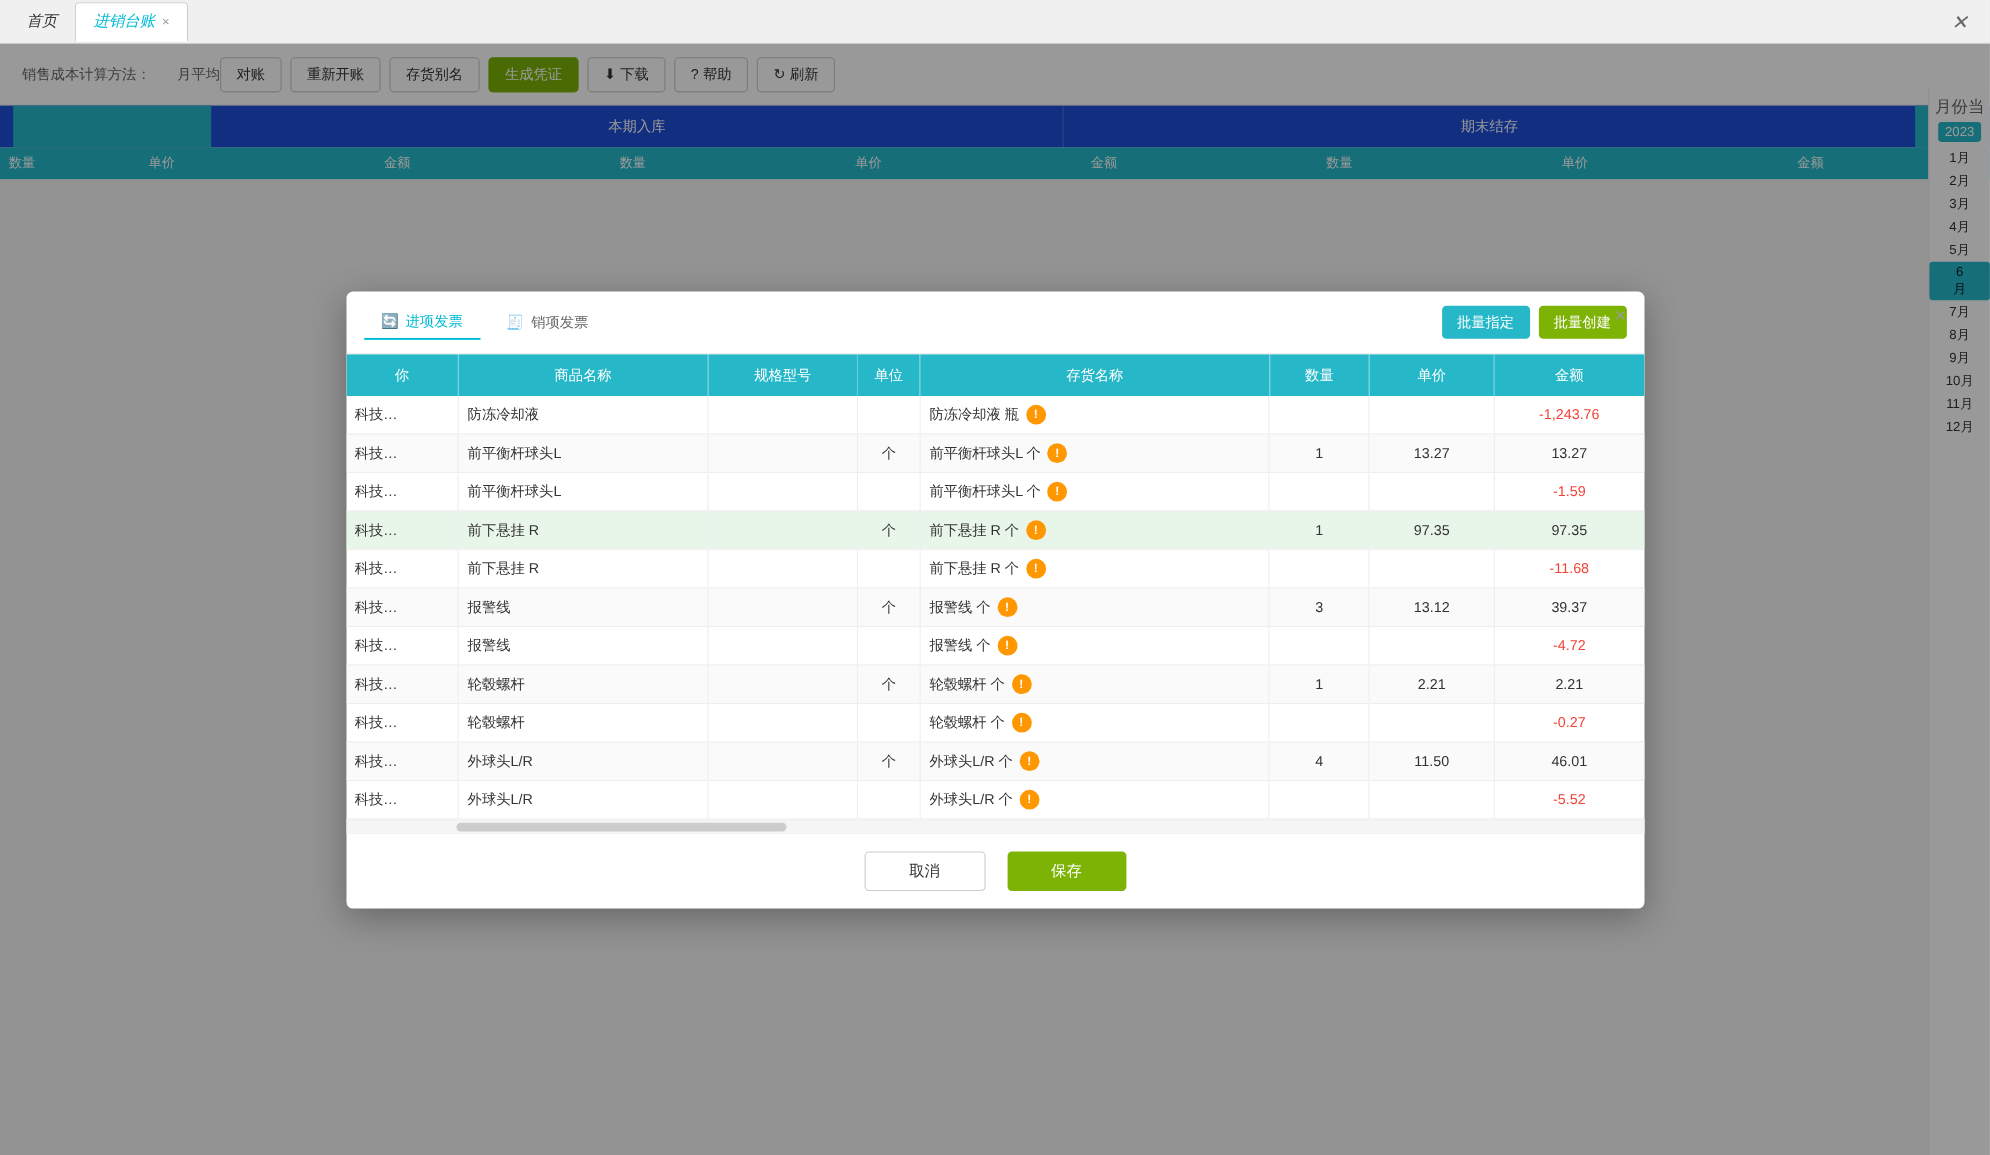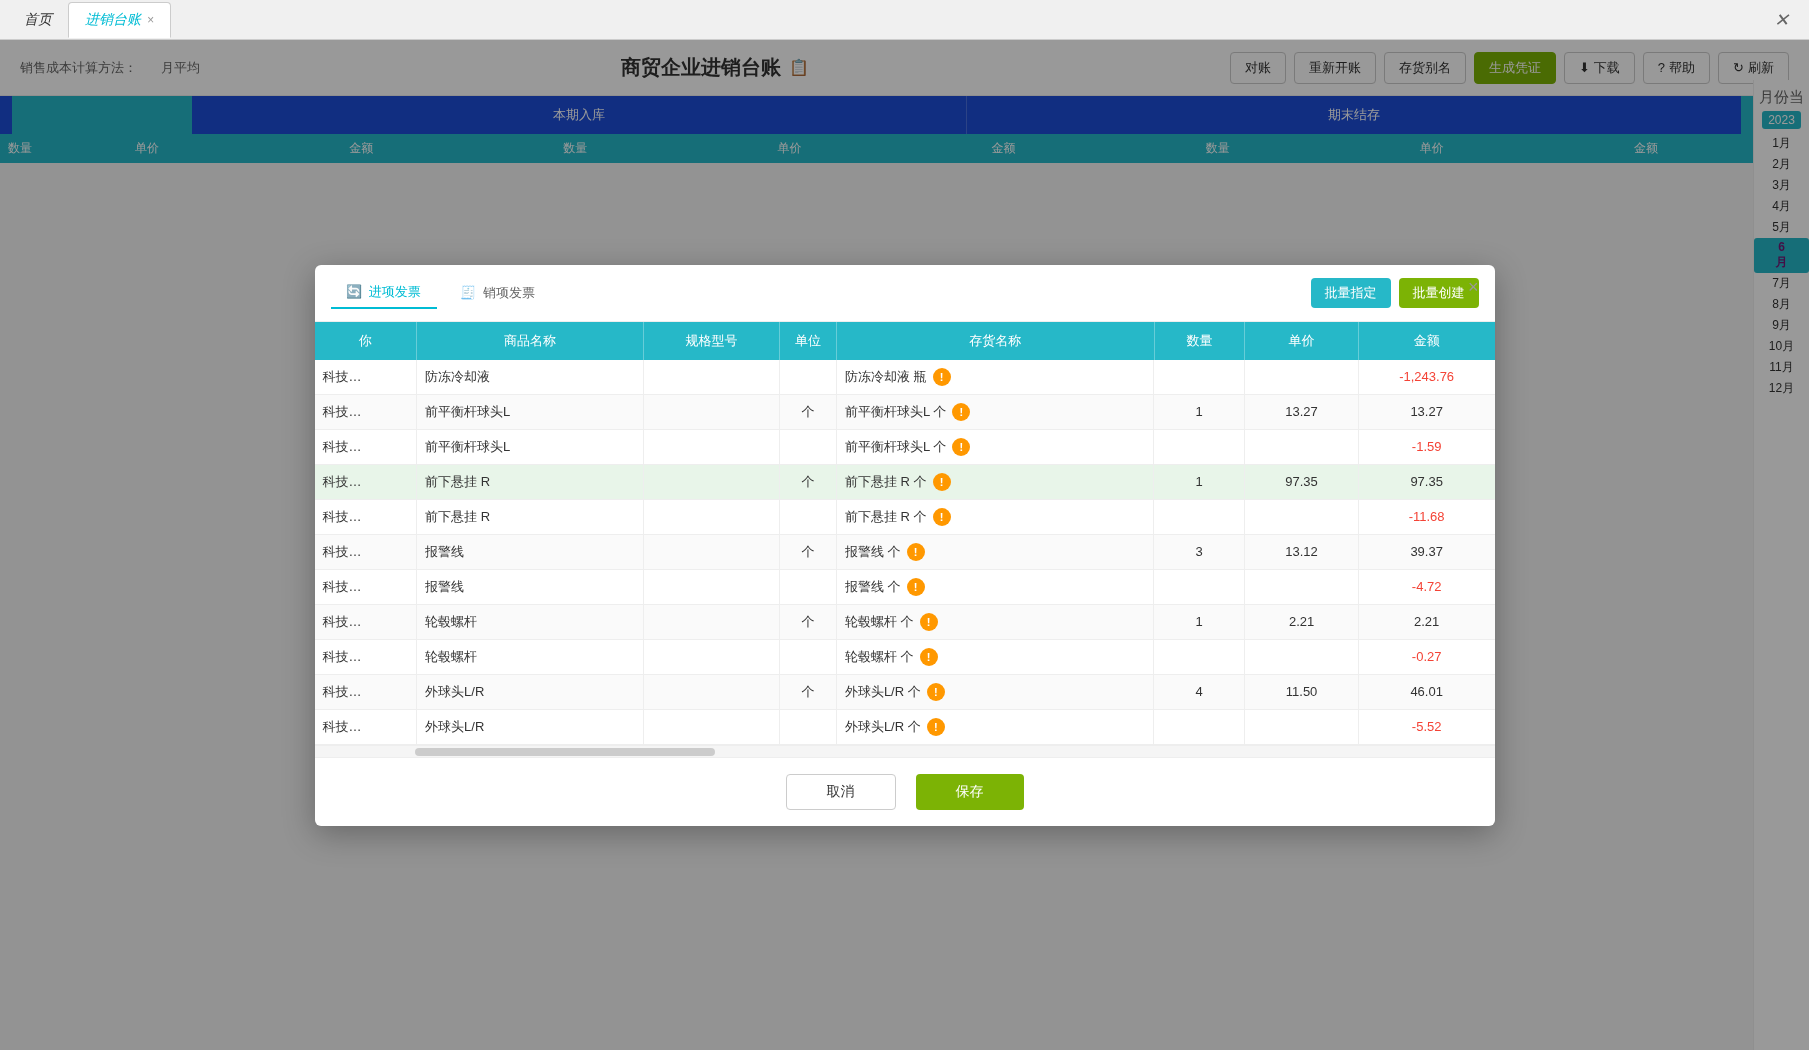--- a/index.html
+++ b/index.html
@@ -310,24 +310,23 @@
       margin-bottom: 4px;
     }
     .month-item {
       font-size: 12px;
       color: #333;
       padding: 2px 0;
       text-align: center;
     }
     .month-item-active {
       background: #26b8c8;
-      color: #701a75;
+      color: #0f172a;
       border-radius: 3px;
       padding: 2px 20px;
-      font-weight: bold;
     }
 
     
     .modal-table::-webkit-scrollbar {
       width: 6px;
     }
     .modal-table::-webkit-scrollbar-thumb {
       background: #ccc;
       border-radius: 3px;
     }
@@ -343,24 +342,20 @@
   </div>
   <span class="tab-bar-close">✕</span>
 </div>
 
 <div class="main-page">
 
   <div class="toolbar">
     <div class="toolbar-left">
       <span>销售成本计算方法：</span>
       <span>月平均</span>
-    </div>
-    <div class="toolbar-center">
-      <span>商贸企业进销台账</span>
-      <span style="font-size:16px; color:#666;">📋</span>
     </div>
     <div class="toolbar-right">
       <button class="btn btn-outline">对账</button>
       <button class="btn btn-outline">重新开账</button>
       <button class="btn btn-outline">存货别名</button>
       <button class="btn btn-green">生成凭证</button>
       <button class="btn btn-outline btn-icon">
         <span>⬇</span>
         <span>下载</span>
       </button>

